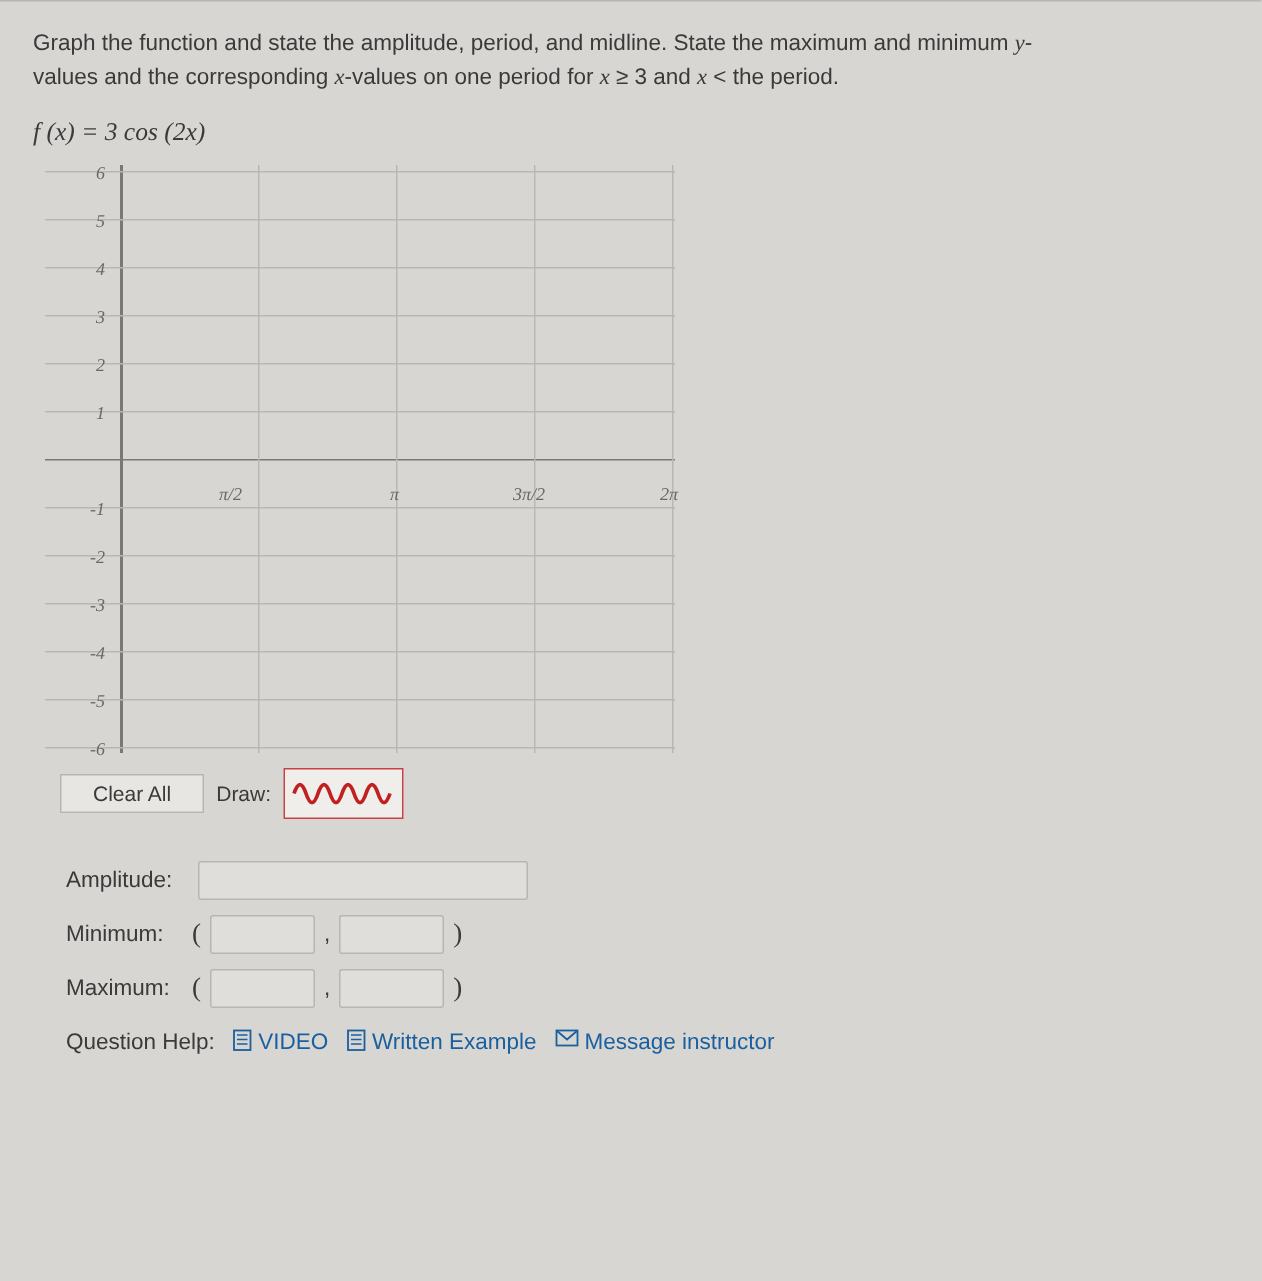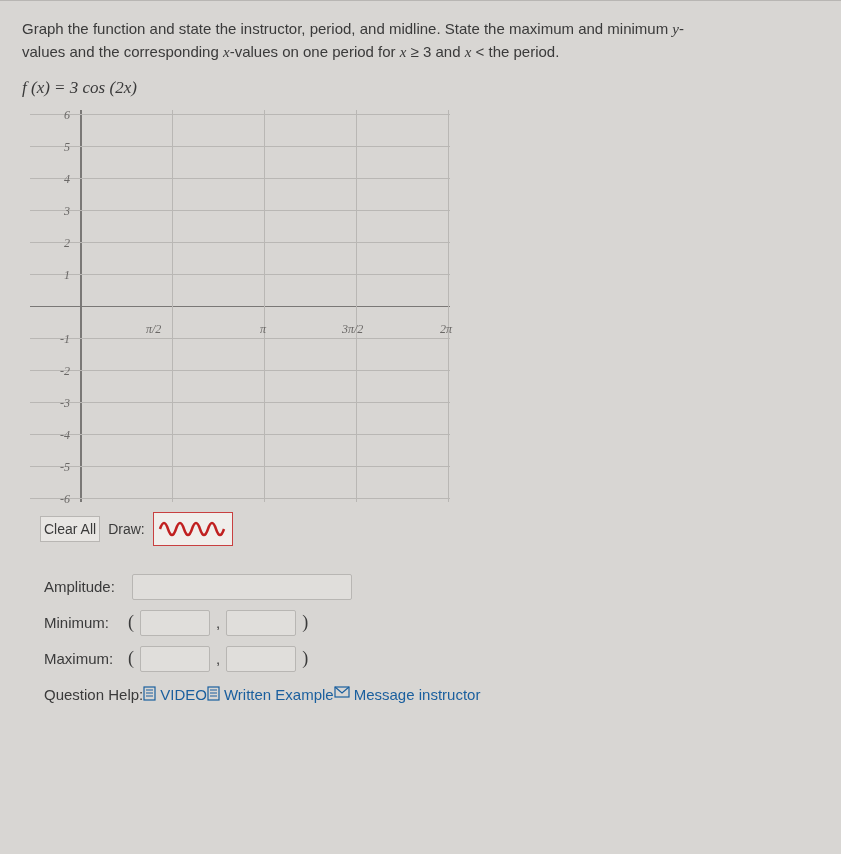--- a/index.html
+++ b/index.html
@@ -24,21 +24,21 @@
   .formula { font-family: "Times New Roman", serif; font-style: italic; font-size: 17px; margin-bottom: 8px; }
   .graph-area { position: relative; width: 430px; height: 400px; margin-bottom: 6px; }
   .grid-line { position: absolute; background: #b9b7b4; }
   .axis-line { position: absolute; background: #7a7876; }
   .tick-label { position: absolute; font-family: "Times New Roman", serif; font-style: italic; font-size: 12px; color: #6a6866; }
   .controls-row { display: flex; align-items: center; gap: 8px; margin: 6px 0 28px 18px; }
   .btn {
     display: inline-block;
     border: 1px solid #b8b6b3;
     background: #e8e6e3;
-    padding: 4px 3px;
+    padding: 4px 21px;
     font-size: 14px;
     color: #3a3a3a;
     cursor: pointer;
   }
   .draw-label { font-size: 14px; }
   .wave-btn {
     display: inline-flex;
     align-items: center;
     justify-content: center;
     border: 1px solid #c84040;
@@ -63,30 +63,30 @@
   .input-after-eq { width: 220px; }
   .paren { font-family: "Times New Roman", serif; font-size: 18px; }
   .caret {
     position: absolute;
     width: 10px; height: 16px;
     border-bottom: 2px solid #3a3a3a;
     border-left: 2px solid #3a3a3a;
     border-right: 2px solid #3a3a3a;
     pointer-events: none;
   }
-  .help-row { margin-top: 14px; font-size: 15px; display: flex; align-items: center; }
+  .help-row { margin-top: 14px; font-size: 15px; display: flex; align-items: center; gap: 12px; }
   .help-link { color: #1a5f9e; cursor: pointer; display: inline-flex; align-items: flex-start; gap: 4px; }
   .doc-icon svg, .mail-icon svg { display: block; }
   .italic-var { font-style: italic; font-family: "Times New Roman", serif; }
 </style>
 </head>
 <body>
 
 <div class="question-text">
-  <span>Graph the function and state the instructor, period, and midline. State the maximum and minimum </span><span class="italic-var">y</span><span>-</span><br>
+  <span>Graph the function and state the amplitude, period, and midline. State the maximum and minimum </span><span class="italic-var">y</span><span>-</span><br>
   <span>values and the corresponding </span><span class="italic-var">x</span><span>-values on one period for </span><span class="italic-var">x</span><span> ≥ 3 and </span><span class="italic-var">x</span><span> &lt; the period.</span>
 </div>
 
 <div class="formula">f (x) = 3 cos (2x)</div>
 
 <div class="graph-area">
 
   <div class="axis-line" style="left:58px; top:4px; width:1.5px; height:392px;"></div>
 
   <div class="axis-line" style="left:8px; top:200px; width:420px; height:1.5px;"></div>

